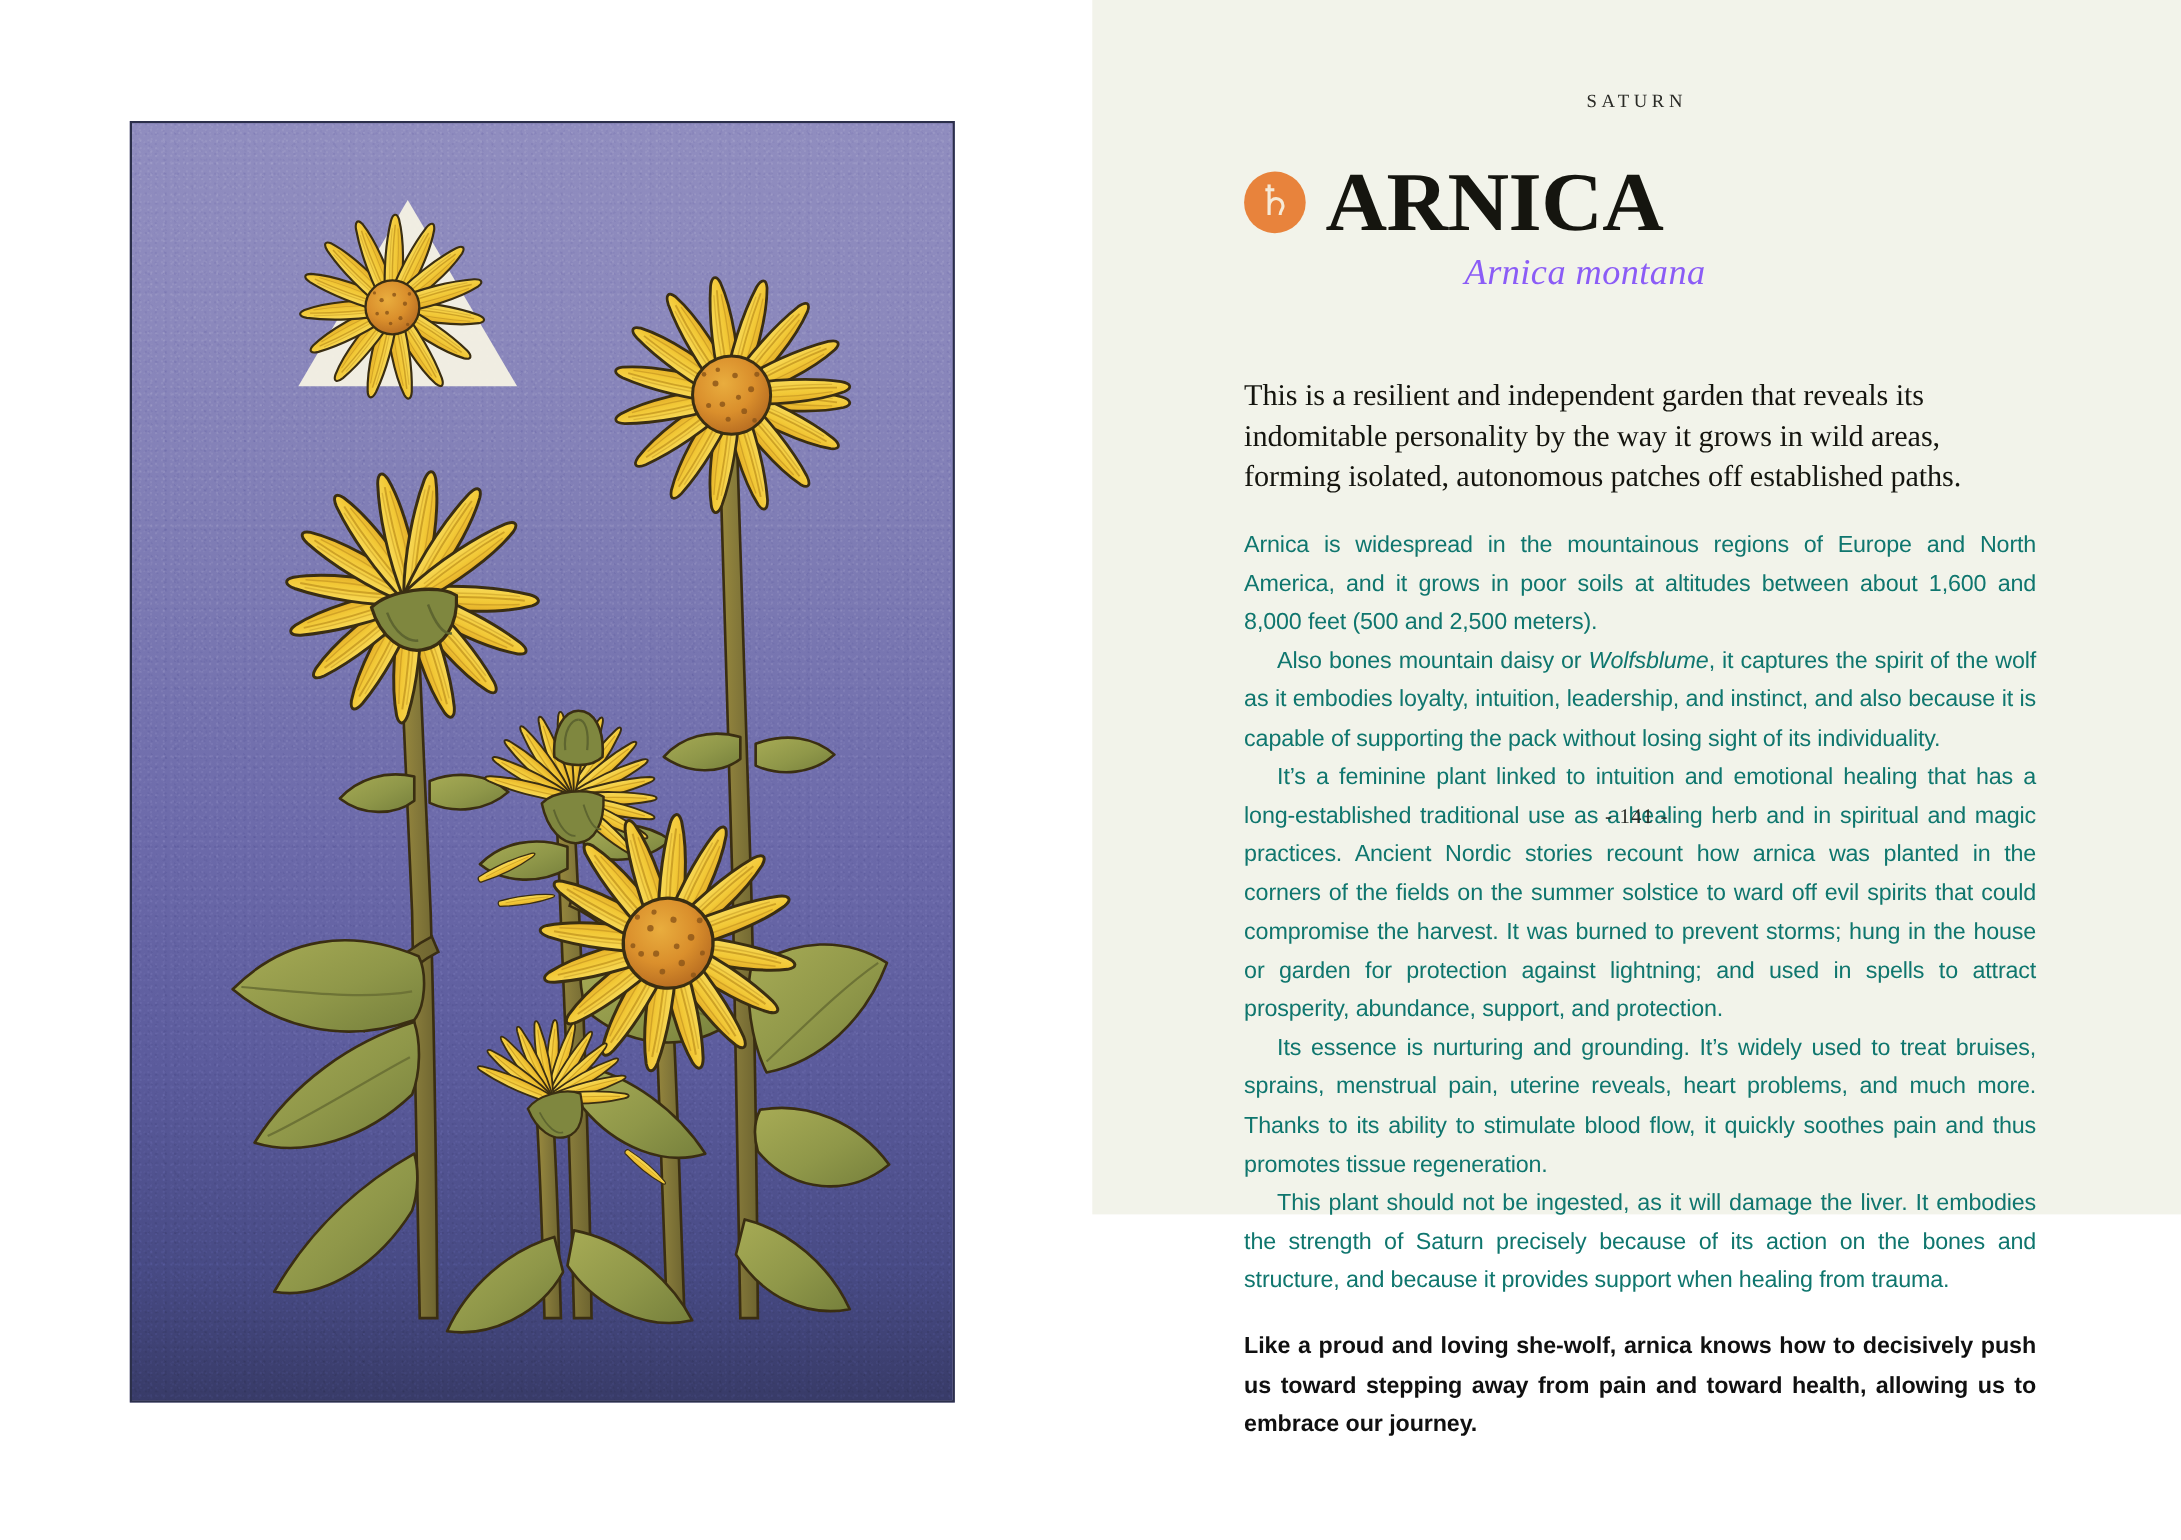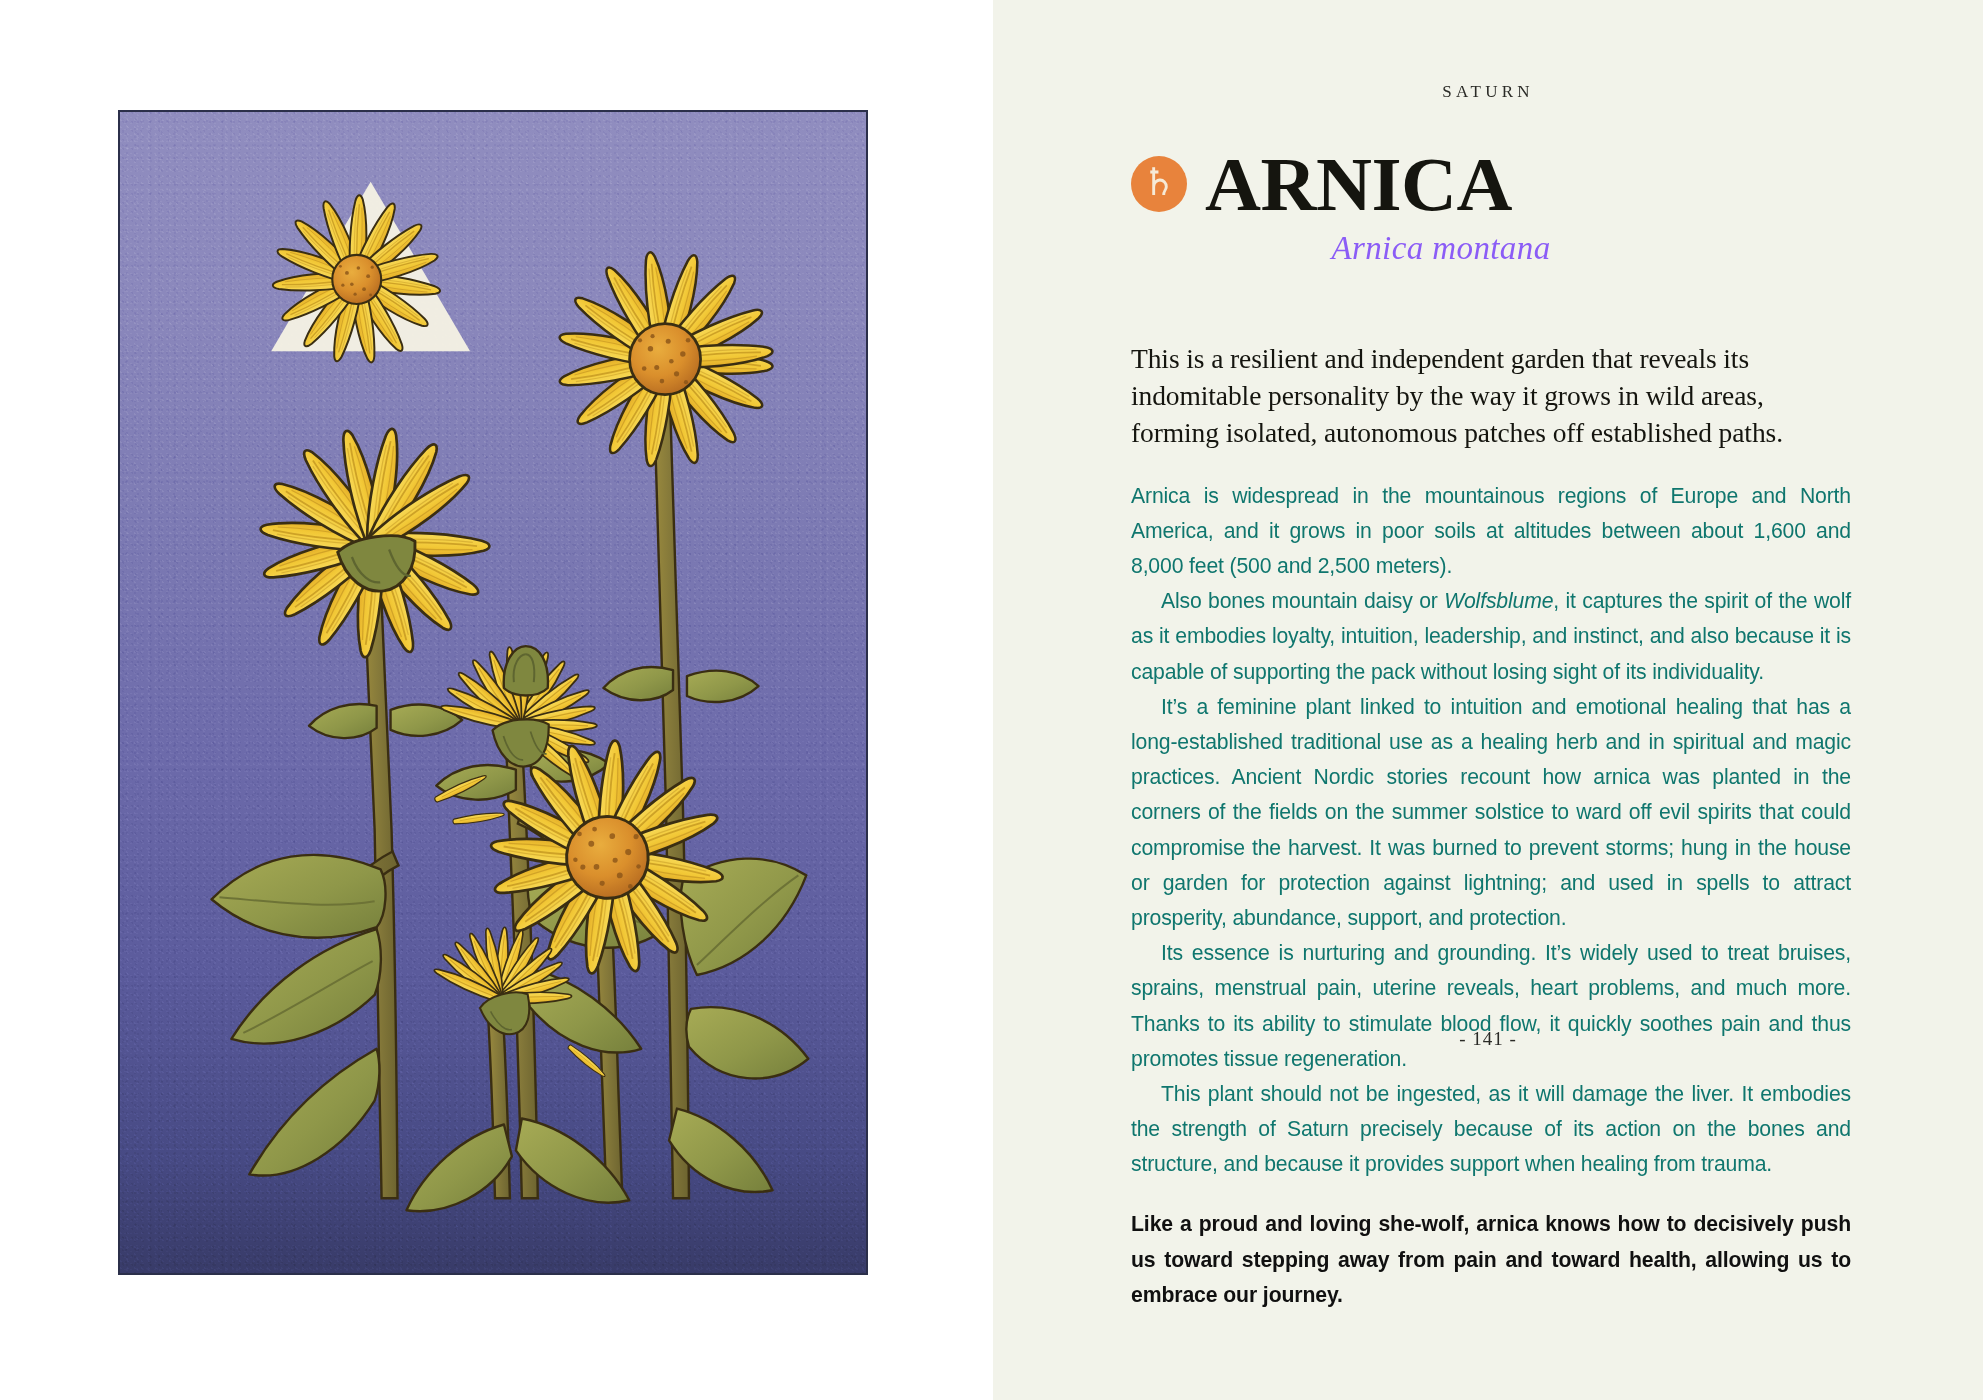--- a/index.html
+++ b/index.html
@@ -45,21 +45,21 @@
       radial-gradient(circle at 48% 83%, rgba(0,0,0,.16) 0 1px, transparent 1px),
       radial-gradient(circle at 91% 92%, rgba(255,255,255,.14) 0 1px, transparent 1px);
     background-size: 7px 7px, 9px 9px, 11px 11px, 8px 8px, 13px 13px, 10px 10px, 12px 12px, 6px 6px;
     mix-blend-mode: overlay;
   }
   .plate svg { position: absolute; inset: 0; width: 100%; height: 100%; display: block; }
 
   
   .page-right {
     position: relative;
-    width: 990px; height: 1400px;
+    width: 990px; height: 1104px;
     background: #f2f3ea;
     flex: 0 0 990px;
   }
   .running-head {
     position: absolute;
     left: 0; right: 0; top: 82px;
     text-align: center;
     font-family: "Liberation Serif", serif;
     font-size: 17px;
     letter-spacing: 4.2px;

